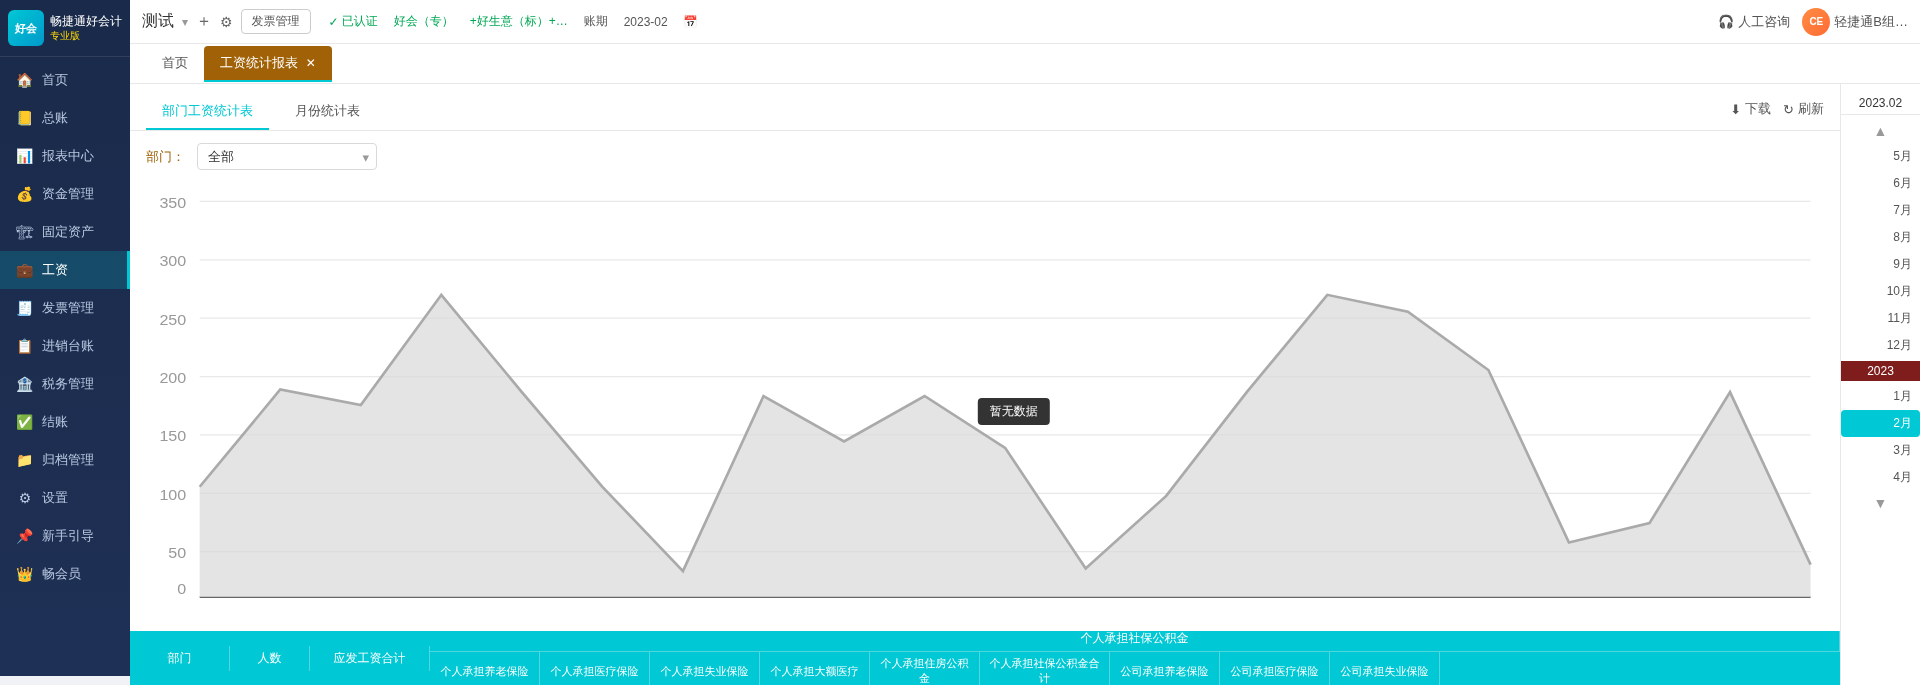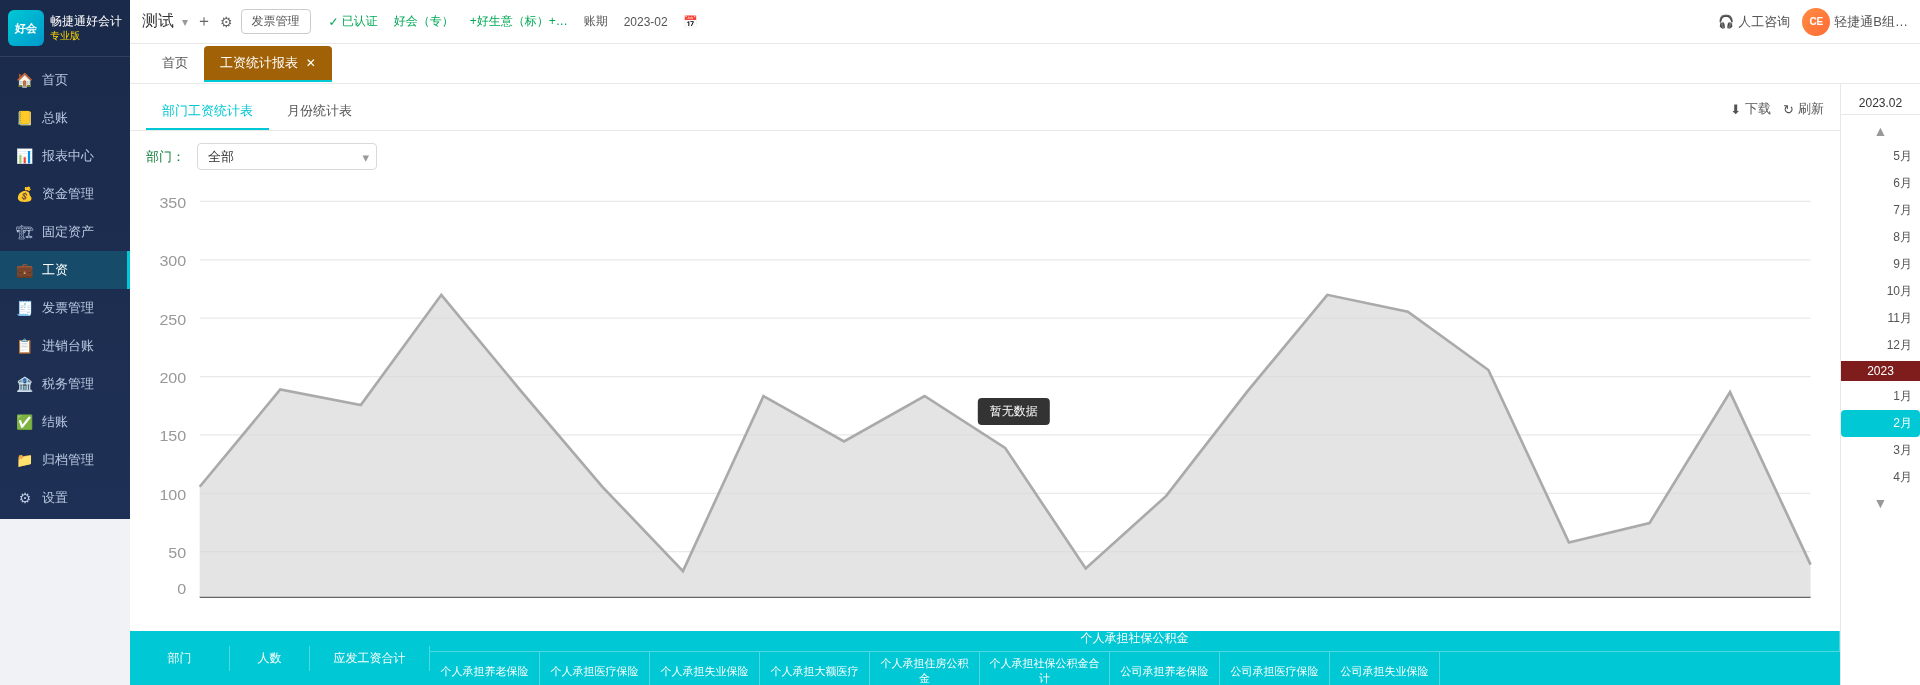--- a/index.html
+++ b/index.html
@@ -5,21 +5,21 @@
     * { margin: 0; padding: 0; box-sizing: border-box; }
     body { font-family: 'Microsoft YaHei', sans-serif; font-size: 13px; background: #f0f2f5; display: flex; height: 685px; overflow: hidden; }
 
     
     .sidebar {
       width: 130px;
       background: linear-gradient(180deg, #1a2a4a 0%, #1e3055 100%);
       display: flex;
       flex-direction: column;
       flex-shrink: 0;
-      height: 519px;
+      height: 676px;
     }
     .sidebar-logo {
       padding: 10px 8px;
       display: flex;
       align-items: center;
       gap: 6px;
       border-bottom: 1px solid rgba(255,255,255,0.1);
       background: #1a2a4a;
     }
     .sidebar-logo-icon {
@@ -179,21 +179,21 @@
     }
 
     
     .sub-tabs {
       display: flex;
       align-items: center;
       padding: 10px 16px 0;
       border-bottom: 1px solid #e8e8e8;
       justify-content: space-between;
     }
-    .sub-tabs-left { display: flex; gap: 2px; }
+    .sub-tabs-left { display: flex; gap: 10px; }
     .sub-tab {
       padding: 8px 16px;
       font-size: 13px;
       cursor: pointer;
       color: #555;
       border-bottom: 2px solid transparent;
     }
     .sub-tab.active {
       color: #00c8d4;
       border-bottom: 2px solid #00c8d4;
@@ -213,21 +213,21 @@
       font-size: 13px;
     }
 
     
     .filter-row {
       display: flex;
       align-items: center;
       padding: 12px 16px;
       gap: 12px;
     }
-    .filter-label { font-size: 13px; color: #15803d; }
+    .filter-label { font-size: 13px; color: #a16207; }
     .filter-select {
       border: 1px solid #d9d9d9;
       border-radius: 4px;
       padding: 5px 28px 5px 10px;
       font-size: 13px;
       color: #333;
       background: white;
       appearance: none;
       width: 180px;
       cursor: pointer;

